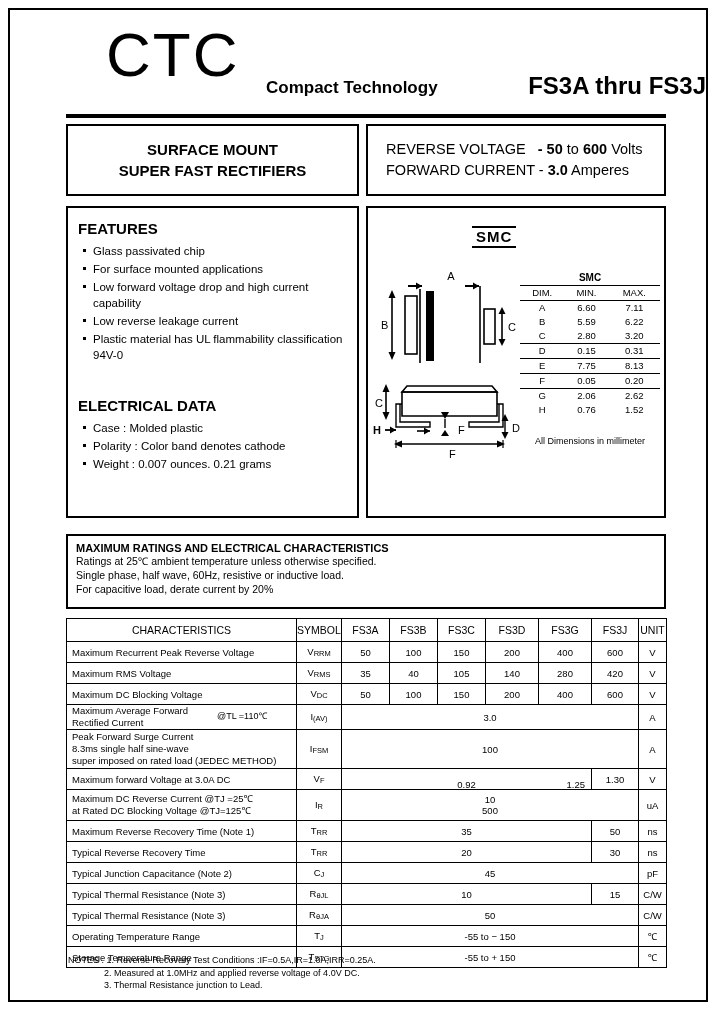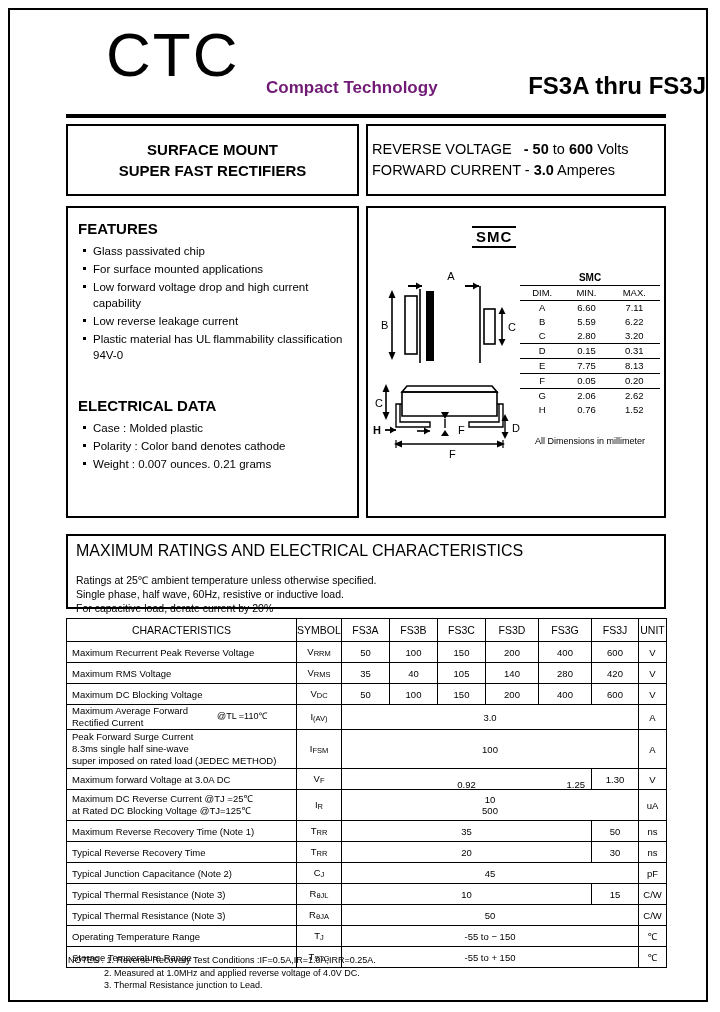--- a/index.html
+++ b/index.html
@@ -9,32 +9,32 @@
     margin:0 auto;overflow:hidden;
   }
   .sheet{
     position:absolute;left:8px;top:8px;width:700px;height:994px;
     border:2px solid #000;box-sizing:border-box;background:#fff;
   }
   
   .hdr{position:absolute;left:56px;top:22px;width:600px;height:78px;margin-left:40px;}
   .logo{position:absolute;left:0;top:-8px;font-size:62px;font-weight:400;letter-spacing:2px;
         font-family:"Liberation Sans", sans-serif;line-height:1;color:#000;}
-  .logo-sub{position:absolute;left:160px;top:46px;font-size:17px;font-weight:bold;color:#701a75;}
+  .logo-sub{position:absolute;left:160px;top:46px;font-size:17px;font-weight:bold;color:#000000;}
   .part-range{position:absolute;right:0;top:40px;font-size:24px;font-weight:bold;color:#000;white-space:nowrap;}
   .hdr-rule{position:absolute;left:56px;top:104px;width:600px;height:4px;background:#000;}
 
   
   .topbox{position:absolute;border:2px solid #000;box-sizing:border-box;}
   .box-left{left:56px;top:114px;width:293px;height:72px;}
   .box-right{left:356px;top:114px;width:300px;height:72px;}
   .box-left .l1,.box-left .l2{text-align:center;font-size:15px;font-weight:bold;}
   .box-left .l1{margin-top:15px;}
   .box-left .l2{margin-top:4px;}
-  .box-right .r1,.box-right .r2{font-size:14.5px;margin-left:4px;}
+  .box-right .r1,.box-right .r2{font-size:14.5px;margin-left:18px;}
   .box-right .r1{margin-top:15px;}
   .box-right .r2{margin-top:5px;}
   .b{font-weight:bold;}
 
   
   .featbox{position:absolute;left:56px;top:196px;width:293px;height:312px;border:2px solid #000;box-sizing:border-box;}
   .pkgbox{position:absolute;left:356px;top:196px;width:300px;height:312px;border:2px solid #000;box-sizing:border-box;}
   .sec-title{font-size:15px;font-weight:bold;margin:12px 0 6px 10px;}
   .sec-title.mech{margin-top:34px;}
   ul.bul{list-style:none;margin:0;padding:0 0 0 14px;}
@@ -49,21 +49,21 @@
   
   .dimtbl{position:absolute;left:152px;top:62px;width:140px;font-size:9.5px;border-collapse:collapse;}
   .dimtbl td,.dimtbl th{text-align:center;padding:1.5px 0;font-weight:normal;}
   .dimtbl .tt{font-weight:bold;font-size:10px;padding-bottom:2px;}
   .dimtbl .hdrrow td{border-top:1px solid #000;border-bottom:1px solid #000;}
   .dimtbl .sep td{border-top:1px solid #000;}
   .dimnote{position:absolute;left:152px;top:228px;width:140px;text-align:center;font-size:9px;}
 
   
   .ratbox{position:absolute;left:56px;top:524px;width:600px;height:75px;border:2px solid #000;box-sizing:border-box;}
-  .rat-title{font-size:16px;font-weight:normal;margin:6px 0 13px 8px;}
+  .rat-title{font-size:11px;font-weight:bold;margin:6px 0 0 8px;}
   .rat-line{font-size:10.5px;margin-left:8px;line-height:14px;}
 
   
   table.main{position:absolute;left:56px;top:608px;width:600px;border-collapse:collapse;
              font-size:9.5px;table-layout:fixed;}
   table.main td{border:1px solid #000;padding:0;height:20px;vertical-align:middle;}
   table.main td.ch{text-align:left;padding-left:5px;}
   table.main td.sym,table.main td.val,table.main td.unit{text-align:center;}
   table.main tr.head td{text-align:center;font-size:10.5px;height:22px;}
   .sub{font-size:7.5px;vertical-align:-1px;}

